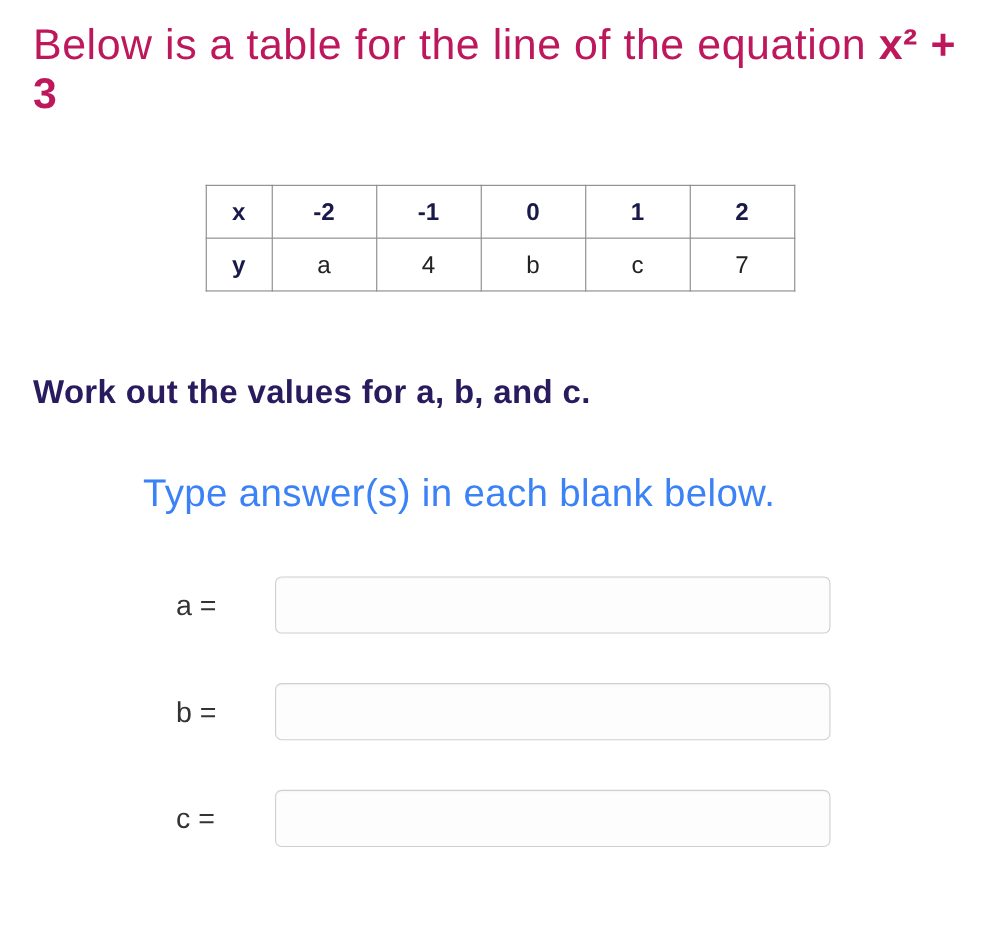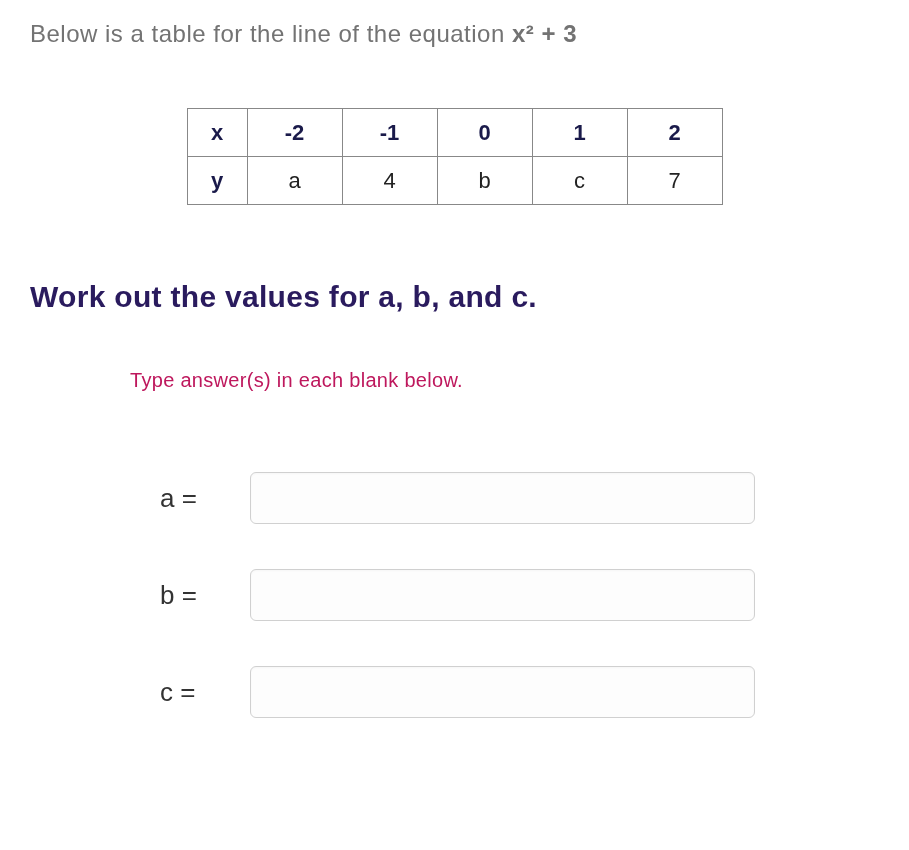--- a/index.html
+++ b/index.html
@@ -9,23 +9,23 @@
     }
     body {
       font-family: 'Segoe UI', Tahoma, Geneva, Verdana, sans-serif;
       background: #ffffff;
       width: 909px;
       height: 850px;
       padding: 20px 30px;
       color: #2a1b5e;
     }
     .heading {
-      font-size: 24px;
+      font-size: 39px;
       font-weight: 400;
-      color: #737373;
+      color: #be185d;
       letter-spacing: 0.5px;
       margin-bottom: 60px;
     }
     .heading .equation {
       font-weight: 700;
     }
     .table-wrap {
       display: flex;
       justify-content: center;
       margin-bottom: 75px;
@@ -55,24 +55,24 @@
     }
     .instruction-bold {
       text-align: left;
       font-size: 30px;
       font-weight: 700;
       color: #2a1b5e;
       margin-bottom: 55px;
       letter-spacing: 0.3px;
     }
     .instruction-plain {
-      font-size: 20px;
+      font-size: 35px;
       font-weight: 400;
-      color: #be185d;
-      margin-bottom: 80px;
+      color: #3b82f6;
+      margin-bottom: 55px;
       padding-left: 100px;
       letter-spacing: 0.3px;
     }
     .answers {
       padding-left: 130px;
     }
     .answer-row {
       display: flex;
       align-items: center;
       margin-bottom: 45px;

